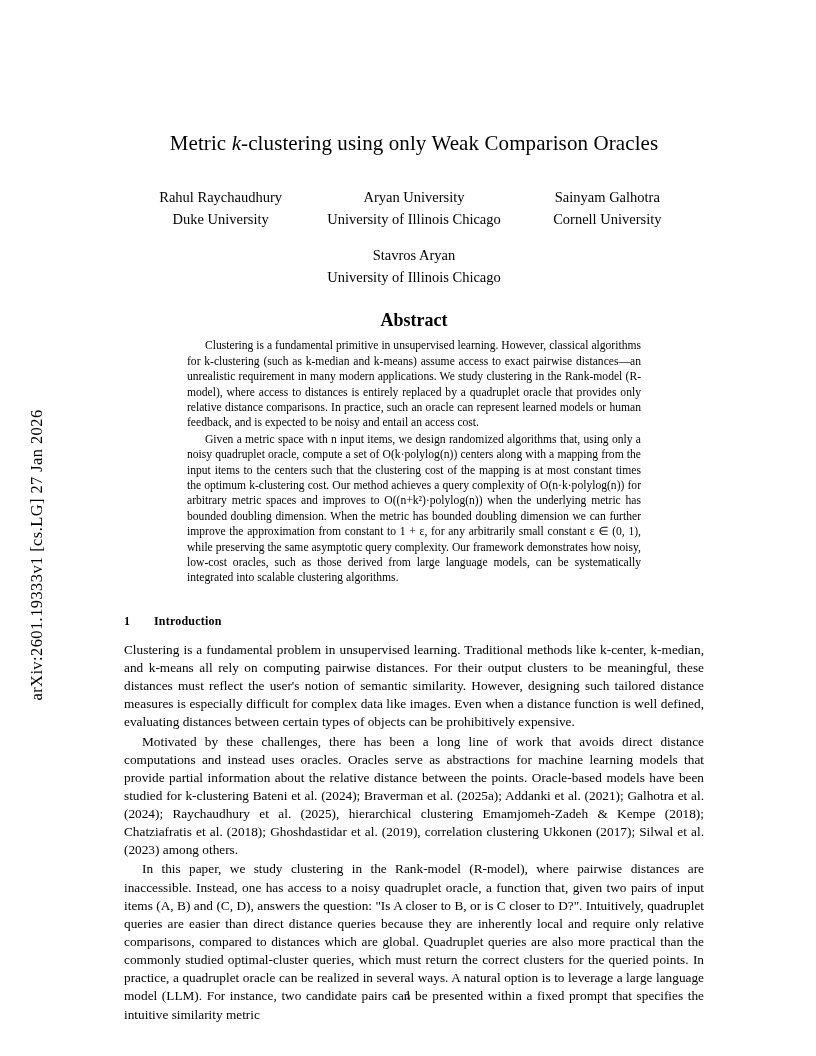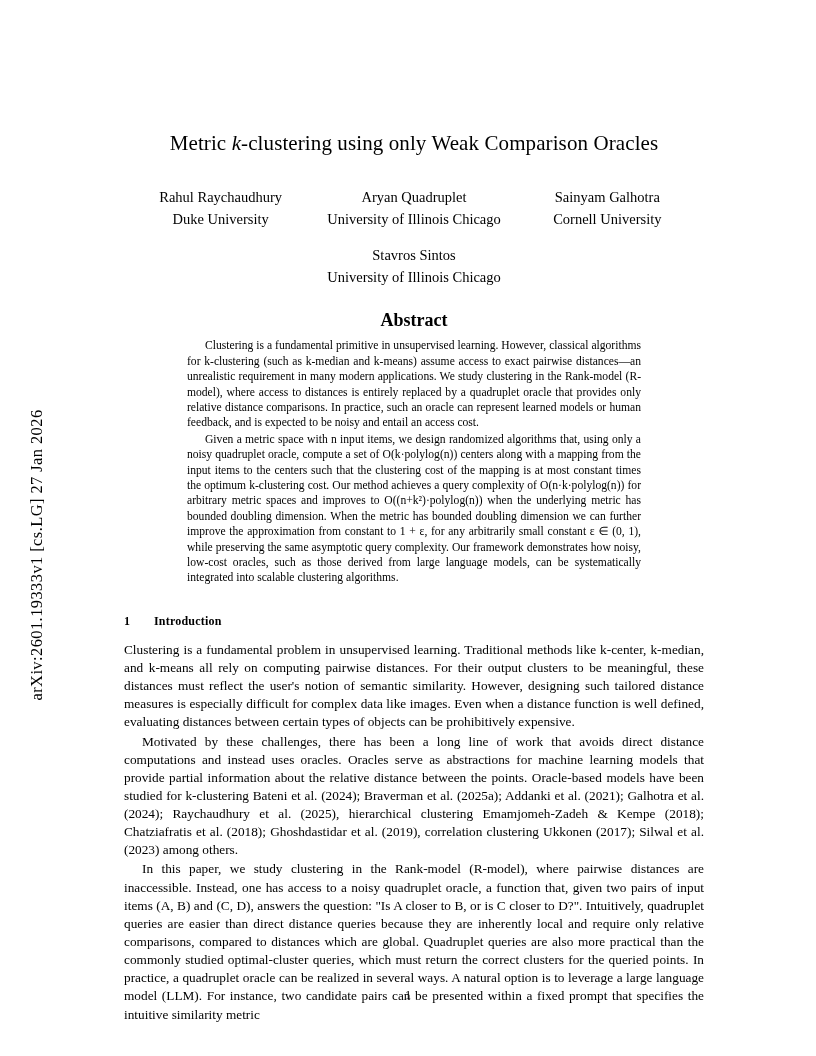--- a/index.html
+++ b/index.html
@@ -125,31 +125,31 @@
       <span>Metric </span><span class="it">k</span><span>-clustering using only Weak Comparison Oracles</span>
     </h1>
 
     <div class="authors">
       <div class="author-row">
         <div class="author-block">
           <span class="author-name">Rahul Raychaudhury</span>
           <span class="author-aff">Duke University</span>
         </div>
         <div class="author-block">
-          <span class="author-name">Aryan Quadruplet</span>
+          <span class="author-name">Aryan University</span>
           <span class="author-aff">University of Illinois Chicago</span>
         </div>
         <div class="author-block">
           <span class="author-name">Sainyam Galhotra</span>
           <span class="author-aff">Cornell University</span>
         </div>
       </div>
       <div class="author-row single">
         <div class="author-block">
-          <span class="author-name">Stavros Sintos</span>
+          <span class="author-name">Stavros Aryan</span>
           <span class="author-aff">University of Illinois Chicago</span>
         </div>
       </div>
     </div>
 
     <div class="abstract-head">Abstract</div>
     <div class="abstract-body">
       <p>Clustering is a fundamental primitive in unsupervised learning. However, classical algorithms for k-clustering (such as k-median and k-means) assume access to exact pairwise distances—an unrealistic requirement in many modern applications. We study clustering in the Rank-model (R-model), where access to distances is entirely replaced by a quadruplet oracle that provides only relative distance comparisons. In practice, such an oracle can represent learned models or human feedback, and is expected to be noisy and entail an access cost.</p>
       <p>Given a metric space with n input items, we design randomized algorithms that, using only a noisy quadruplet oracle, compute a set of O(k·polylog(n)) centers along with a mapping from the input items to the centers such that the clustering cost of the mapping is at most constant times the optimum k-clustering cost. Our method achieves a query complexity of O(n·k·polylog(n)) for arbitrary metric spaces and improves to O((n+k²)·polylog(n)) when the underlying metric has bounded doubling dimension. When the metric has bounded doubling dimension we can further improve the approximation from constant to 1 + ε, for any arbitrarily small constant ε ∈ (0, 1), while preserving the same asymptotic query complexity. Our framework demonstrates how noisy, low-cost oracles, such as those derived from large language models, can be systematically integrated into scalable clustering algorithms.</p>
     </div>

